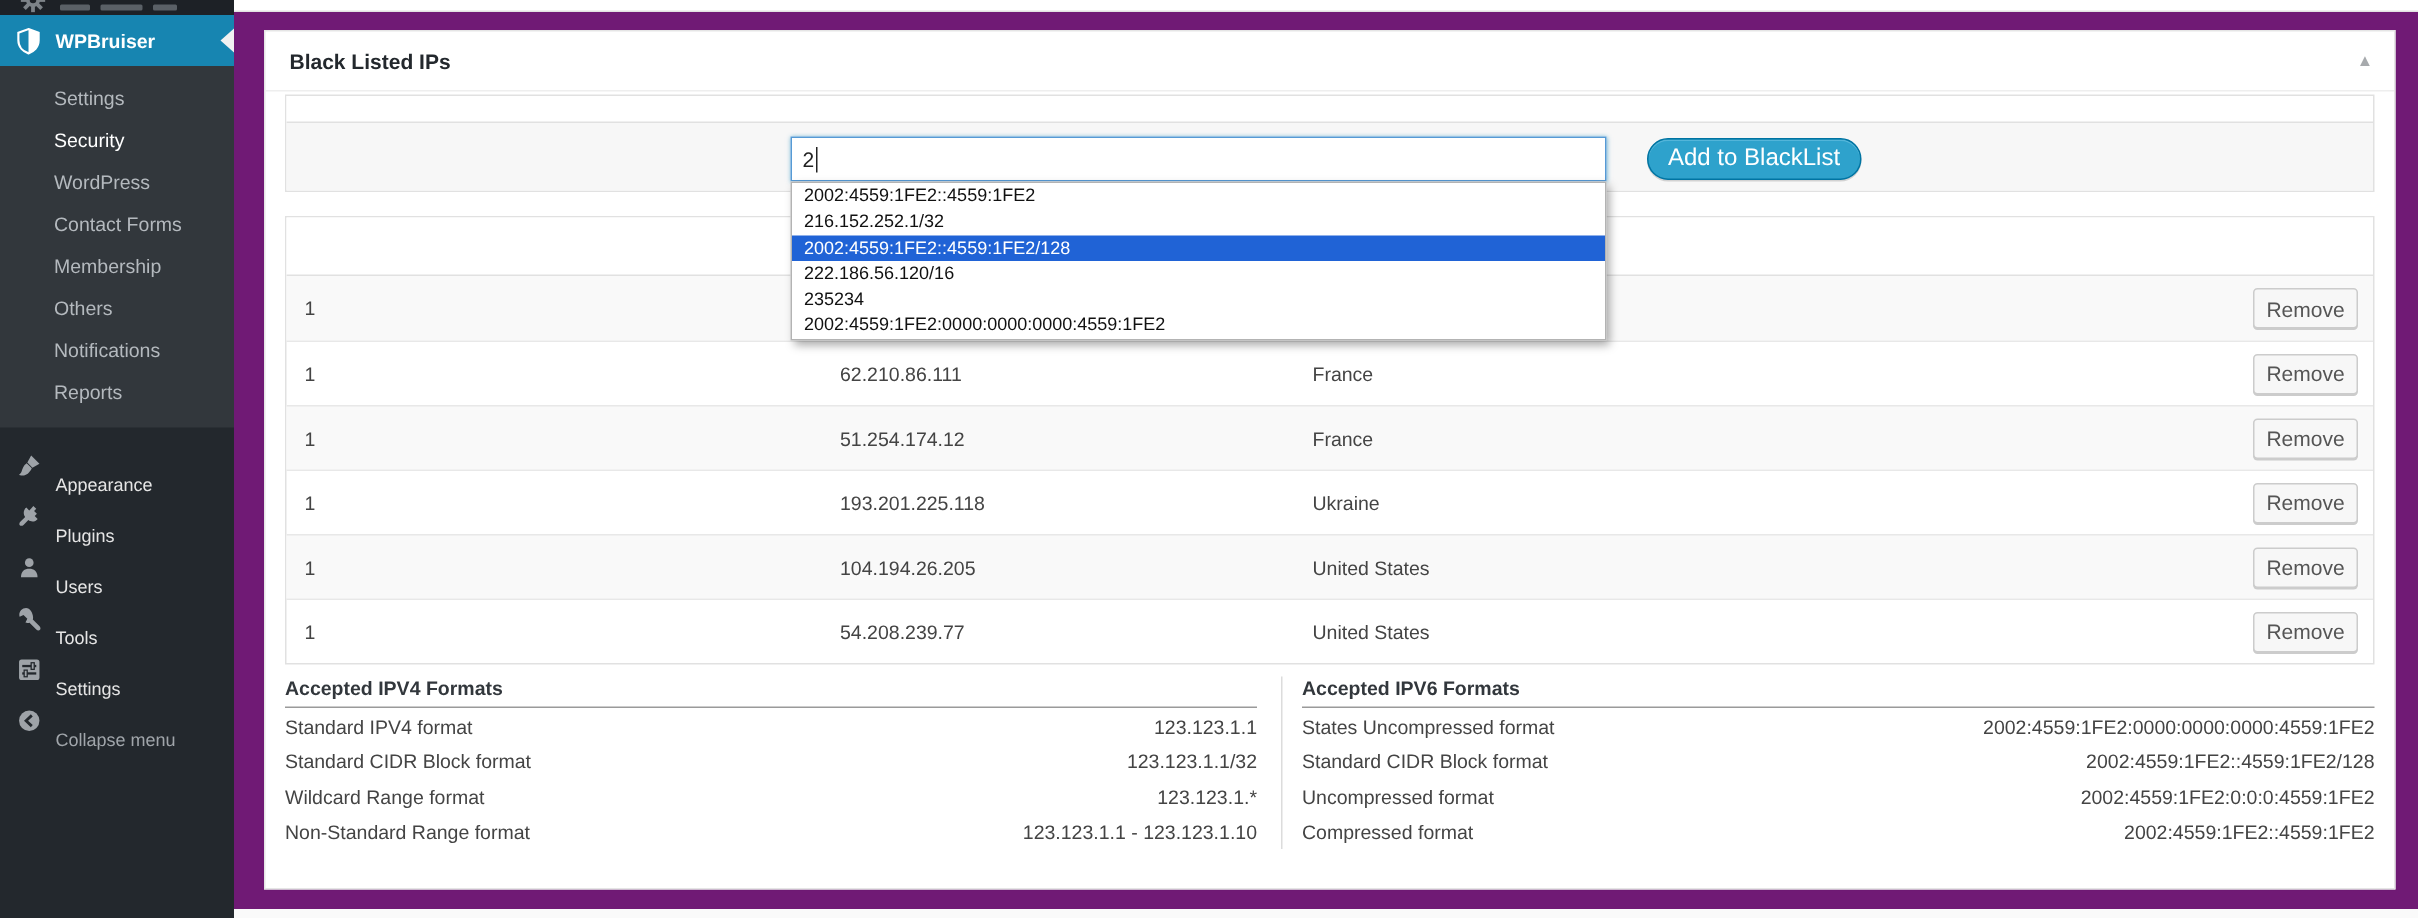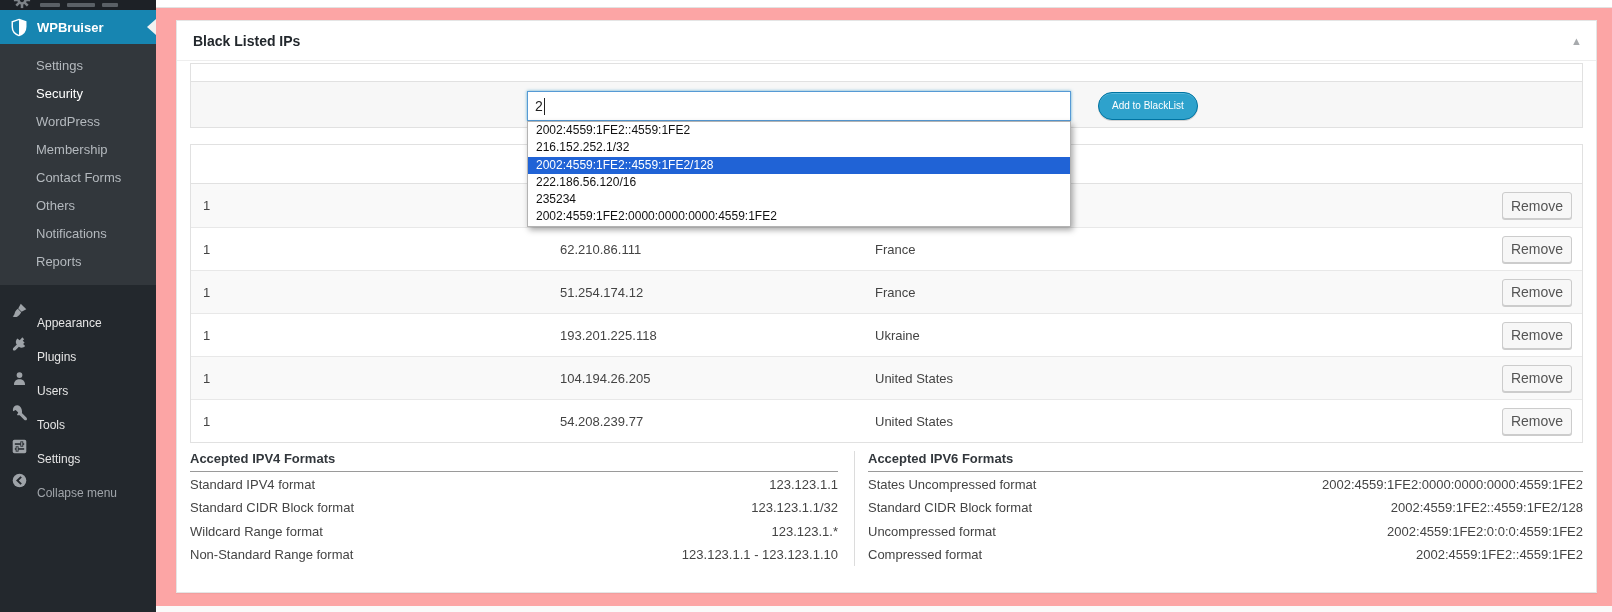--- a/index.html
+++ b/index.html
@@ -43,21 +43,21 @@
 
   .main-menu { margin-top:8px; }
   .menu-item {
     height:34px; display:flex; align-items:center; cursor:pointer;
   }
   .menu-item .mi-icon { width:20px; height:20px; margin-left:9px; display:flex; align-items:center; justify-content:center; }
   .menu-item .mi-label { color:#e5e5e5; font-size:12px; margin-left:8px;margin-top:26px; }
   .collapse-item .mi-label { color:#a0a5aa; }
 
   
-  .content { position:absolute; left:156px; top:0; right:0; bottom:0; background:#fca5a5; }
+  .content { position:absolute; left:156px; top:0; right:0; bottom:0; background:#701a75; }
   .top-strip {
     position:absolute; top:0; left:0; right:0; height:8px;
     background:#fff; border-bottom:1px solid #e2e2e2;
   }
   .bottom-strip {
     position:absolute; bottom:0; left:0; right:0; height:6px; background:#fafafa;
   }
 
   .card {
     position:absolute; left:20px; right:15px; top:20px; bottom:19px;
@@ -85,21 +85,21 @@
     background:#fff; border:1px solid #569ad5;
     box-shadow:0 0 3px rgba(30,140,190,.7);
     display:flex; align-items:center; padding-left:7px;
     font-size:14px; color:#222;
   }
   .caret { display:inline-block; width:1px; height:17px; background:#222; margin-left:1px; }
 
   .add-btn {
     position:absolute; left:907px; top:28px; height:28px; padding:0 13px;
     background:#2ea2cc; border:1px solid #0074a2; border-radius:14px;
-    color:#fff; font-size:10px; font-family:"Liberation Sans",sans-serif;
+    color:#fff; font-size:16px; font-family:"Liberation Sans",sans-serif;
     box-shadow:inset 0 1px 0 rgba(120,200,230,.5), 0 1px 0 rgba(0,0,0,.15);
     cursor:pointer; line-height:26px;
   }
 
   
   .suggest-box {
     position:absolute; left:336px; top:57px; width:544px; z-index:50;
     background:#fff; border:1px solid #b3b3b3;
     box-shadow:2px 3px 6px rgba(0,0,0,.35);
   }
@@ -172,22 +172,22 @@
       <path d="M10 1.5 L17.5 4.2 V9.8 C17.5 15 13.8 18.3 10 19.5 Z" fill="#ffffff"></path>
     </svg>
     <span class="wpb-label">WPBruiser</span>
     <span class="wpb-arrow"></span>
   </div>
 
   <nav class="submenu">
     <a class="submenu-item">Settings</a>
     <a class="submenu-item active">Security</a>
     <a class="submenu-item">WordPress</a>
+    <a class="submenu-item">Contact Forms</a>
     <a class="submenu-item">Membership</a>
-    <a class="submenu-item">Contact Forms</a>
     <a class="submenu-item">Others</a>
     <a class="submenu-item">Notifications</a>
     <a class="submenu-item">Reports</a>
   </nav>
 
   <nav class="main-menu">
     <div class="menu-item">
       <span class="mi-icon">
         <svg width="17" height="17" viewBox="0 0 20 20">
           <path d="M11.5 2 L18 8.5 L12.5 11.5 L8.5 7.5 Z" fill="#9ea3a8"></path>

